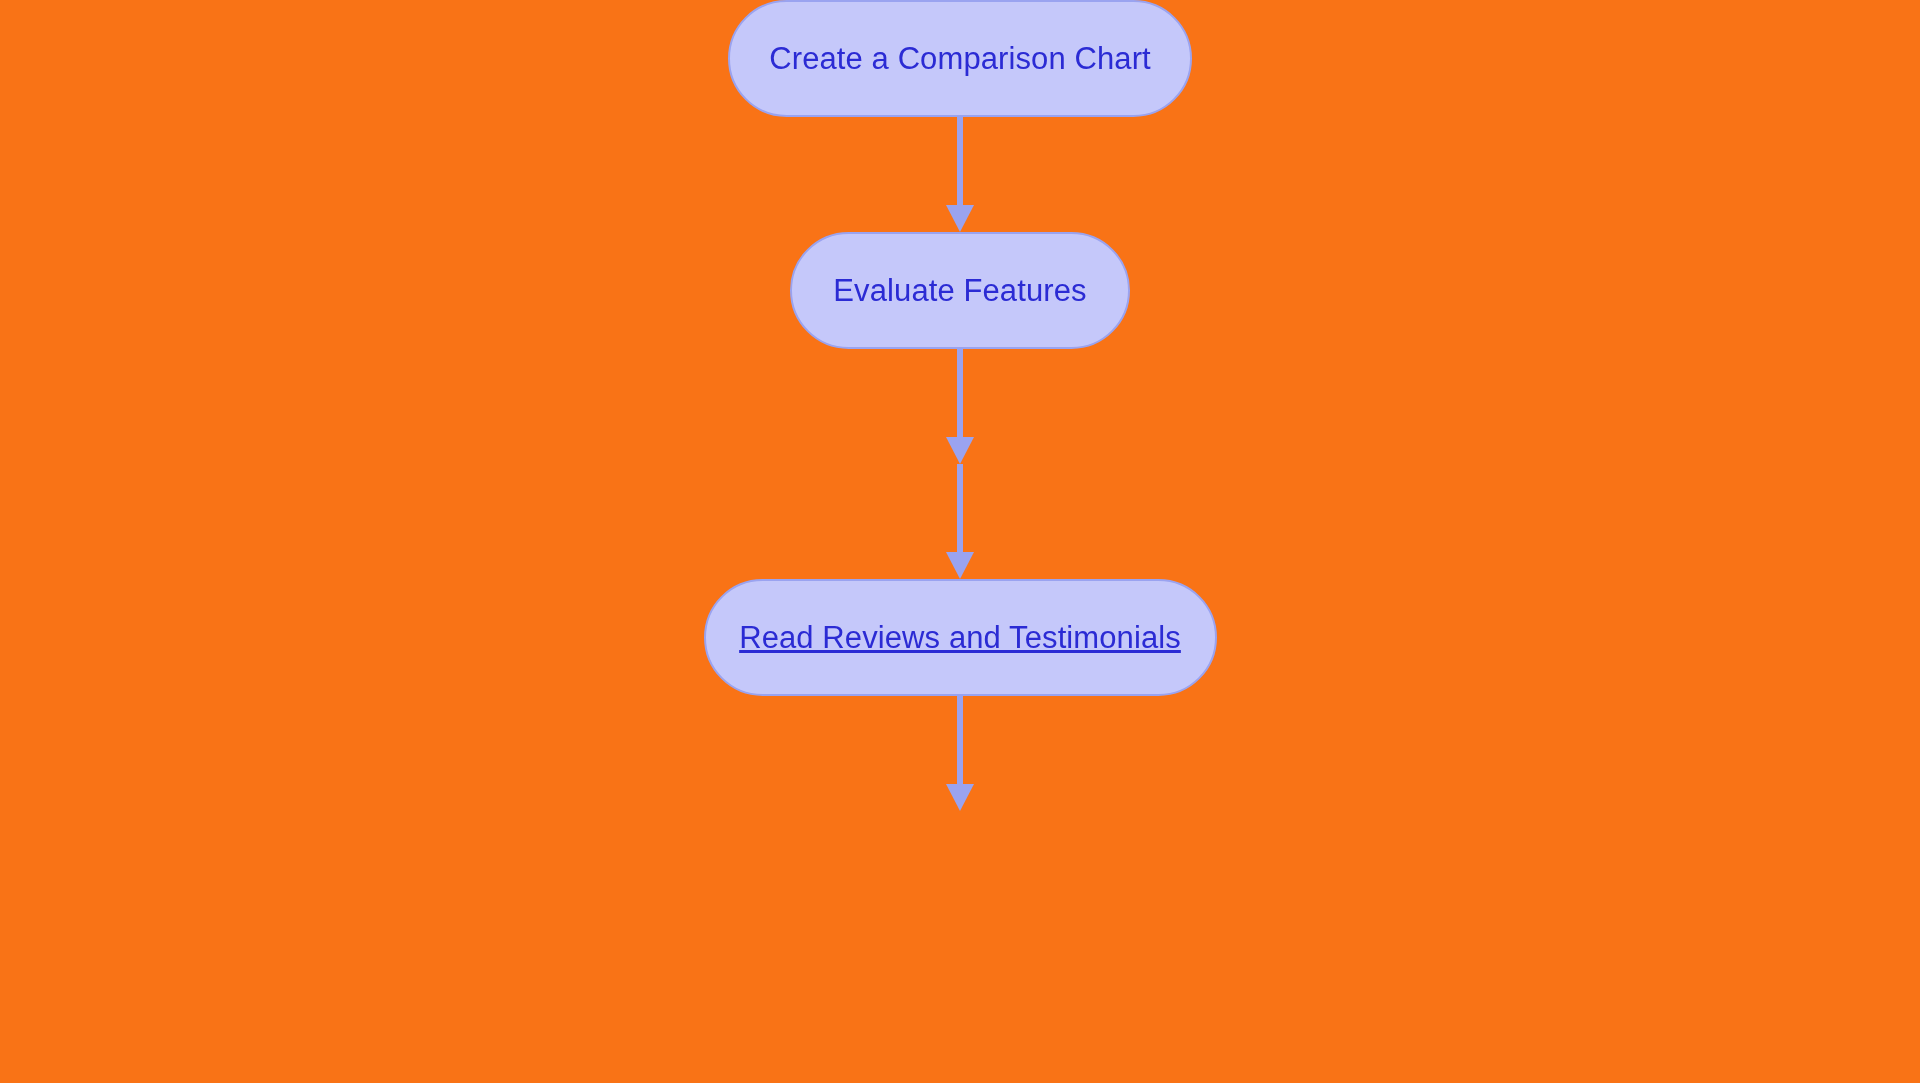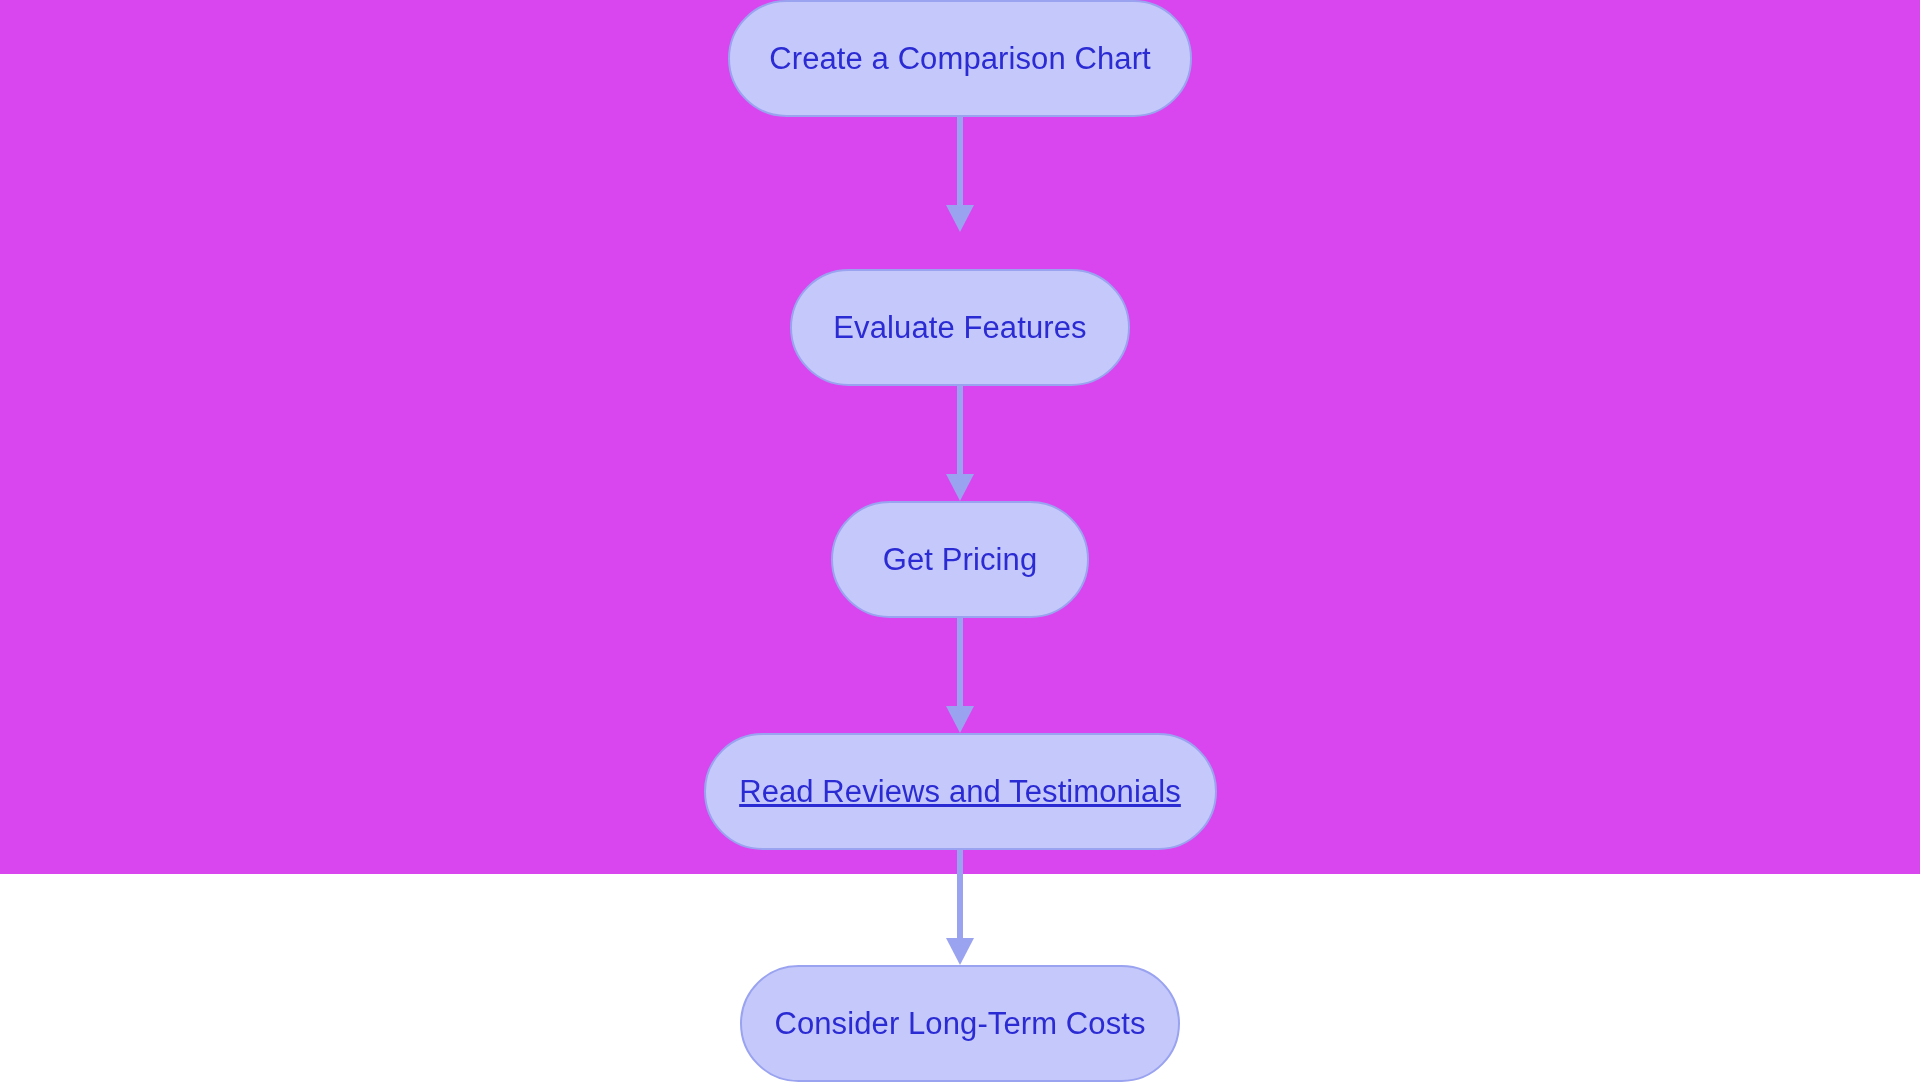--- a/index.html
+++ b/index.html
@@ -9,22 +9,22 @@
   }
   body {
     width: 1920px;
     height: 1083px;
     overflow: hidden;
     font-family: "Liberation Sans", sans-serif;
   }
   #flowchart-canvas {
     position: relative;
     width: 1920px;
-    height: 874px;
-    background: #d946ef;
+    height: 1083px;
+    background: #f97316;
   }
   .flow-column {
     position: absolute;
     left: 0;
     top: 0;
     width: 1920px;
     height: 1083px;
     display: flex;
     flex-direction: column;
     align-items: center;
@@ -70,21 +70,21 @@
     bottom: 0;
     left: 50%;
     transform: translateX(-50%);
     width: 0;
     height: 0;
     border-left: 14px solid transparent;
     border-right: 14px solid transparent;
     border-top: 27px solid #9aa3f0;
   }
   .n0 { width: 464px; }
-  .n1 { width: 340px; margin-top: 37px; }
+  .n1 { width: 340px; }
   .n2 { width: 258px; }
   .n3 { width: 513px; text-decoration: underline; }
   .n4 { width: 440px; }
 </style>
 </head>
 <body>
 
 <div id="flowchart-canvas">
   <div class="flow-column">
 
@@ -99,36 +99,30 @@
 
     <div class="node n1">
       <span class="node-label">Evaluate Features</span>
     </div>
 
     <div class="connector">
       <div class="connector-line"></div>
       <div class="connector-arrowhead"></div>
     </div>
 
-    <div class="node n2">
-      <span class="node-label">Get Pricing</span>
-    </div>
 
     <div class="connector">
       <div class="connector-line"></div>
       <div class="connector-arrowhead"></div>
     </div>
 
     <div class="node n3">
       <span class="node-label">Read Reviews and Testimonials</span>
     </div>
 
     <div class="connector">
       <div class="connector-line"></div>
       <div class="connector-arrowhead"></div>
     </div>
 
-    <div class="node n4">
-      <span class="node-label">Consider Long-Term Costs</span>
-    </div>
 
   </div>
 </div>
 
 </body></html>

